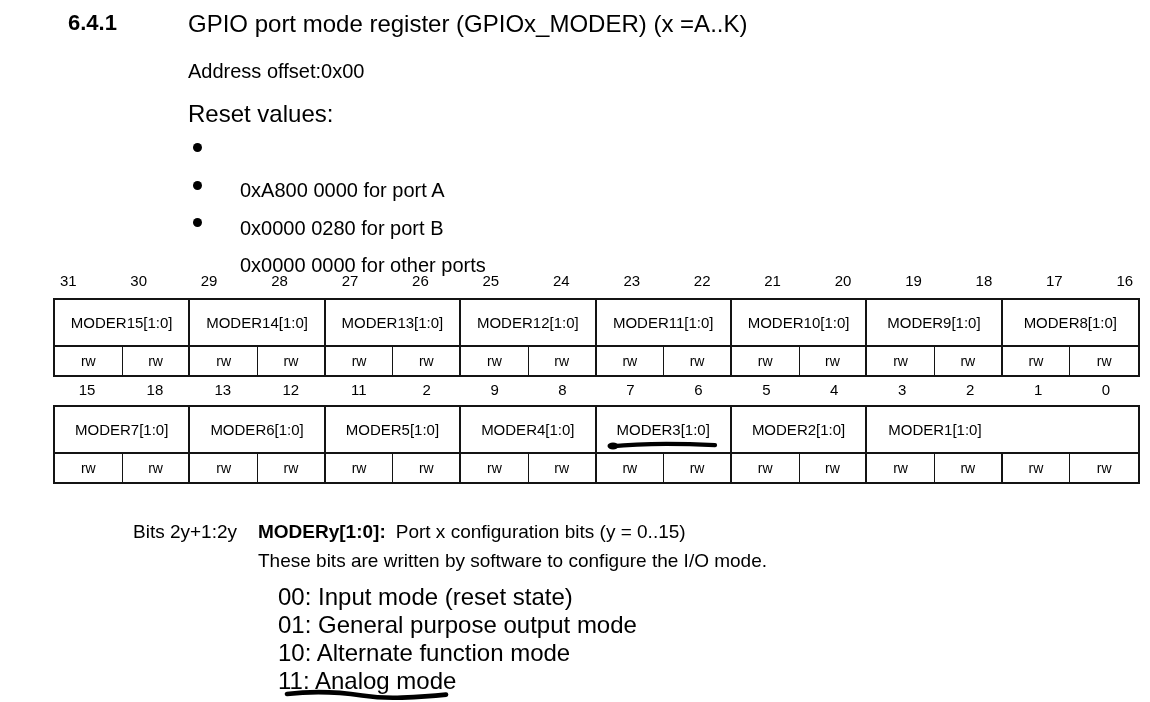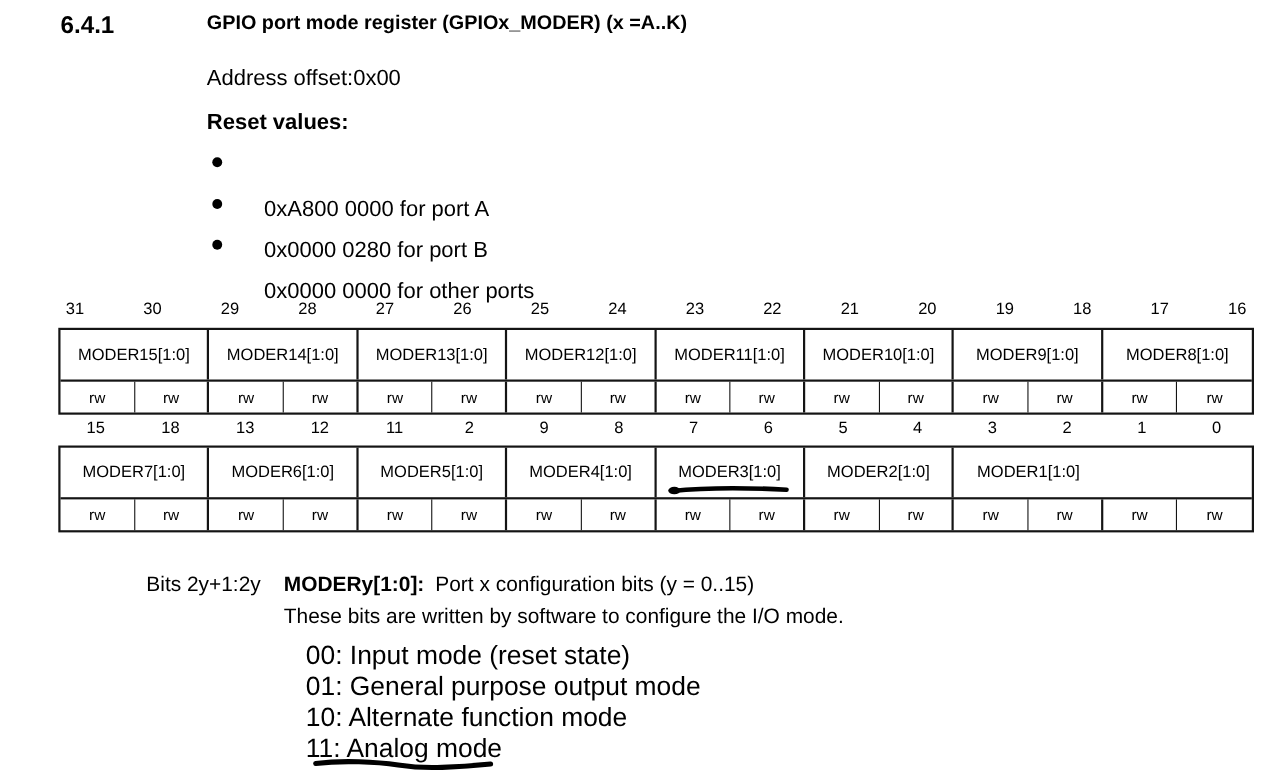--- a/index.html
+++ b/index.html
@@ -4,25 +4,25 @@
 <style>
   html,body{margin:0;padding:0;}
   body{
     width:1150px;height:702px;position:relative;overflow:hidden;
     background:#ffffff;color:#000;
     font-family:"Liberation Sans", sans-serif;
     -webkit-font-smoothing:antialiased;
   }
   .abs{position:absolute;}
   
-  .sec-num{left:55px;top:10px;font-size:22px;font-weight:bold;}
-  .sec-title{left:188px;top:10px;font-size:18px;font-weight:bold;}
+  .sec-num{left:68px;top:10px;font-size:22px;font-weight:bold;}
+  .sec-title{left:188px;top:10px;font-size:24px;font-weight:normal;}
   
   .addr{left:188px;top:60px;font-size:20px;}
-  .resetlbl{left:188px;top:100px;font-size:20px;font-weight:bold;}
+  .resetlbl{left:188px;top:100px;font-size:24px;}
   .bullet-item{left:188px;font-size:20px;height:24px;}
   .bullet-dot{position:absolute;left:5px;top:8px;width:9px;height:9px;border-radius:50%;background:#000;}
   .bullet-text{position:absolute;left:52px;top:0;white-space:nowrap;margin-top:44px;}
   
   .bits-row{left:53px;width:1087px;display:grid;grid-template-columns:repeat(16,1fr);font-size:15px;}
   .bits-row span{text-align:center;}
   .regtable{left:53px;width:1087px;border:2px solid #141414;box-sizing:border-box;background:#fff;text-align:center;}
   .frow{display:grid;grid-template-columns:repeat(8,1fr);height:45px;border-bottom:2px solid #141414;}
   .fcell{border-right:2px solid #141414;display:flex;align-items:center;justify-content:center;font-size:15px;position:relative;box-sizing:border-box;white-space:nowrap;}
   .fcell:last-child{border-right:none;}

